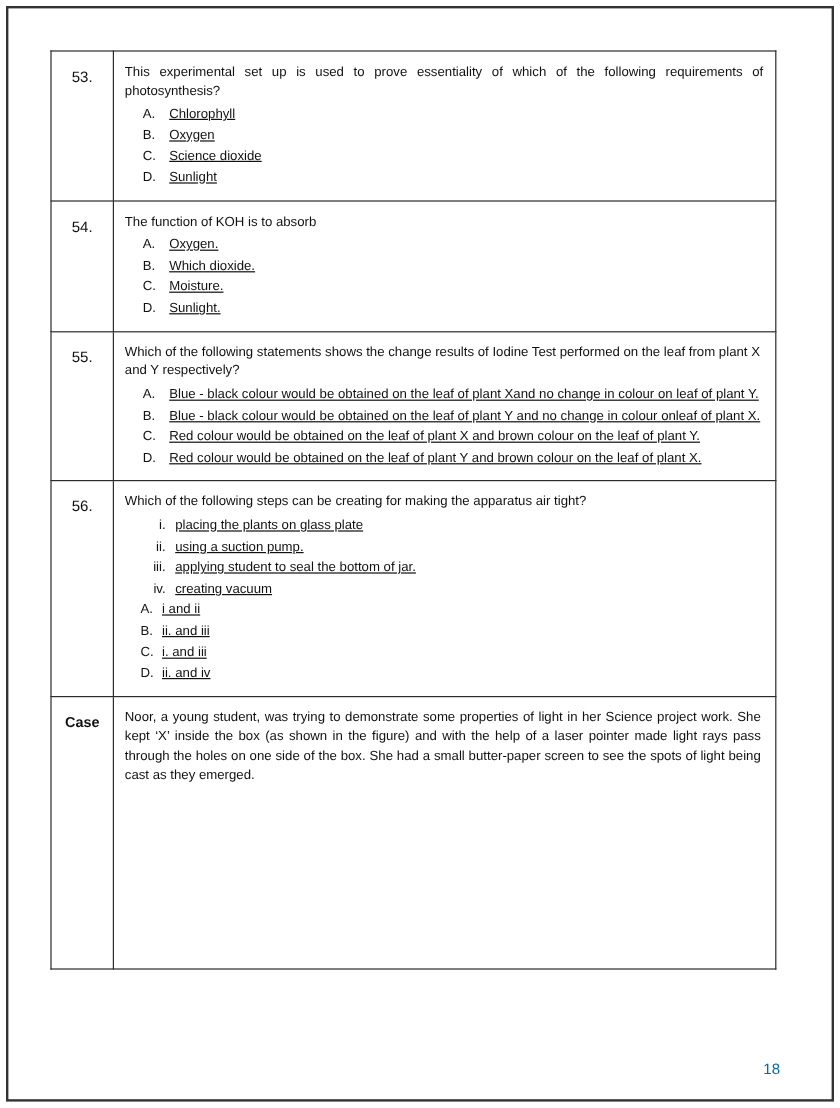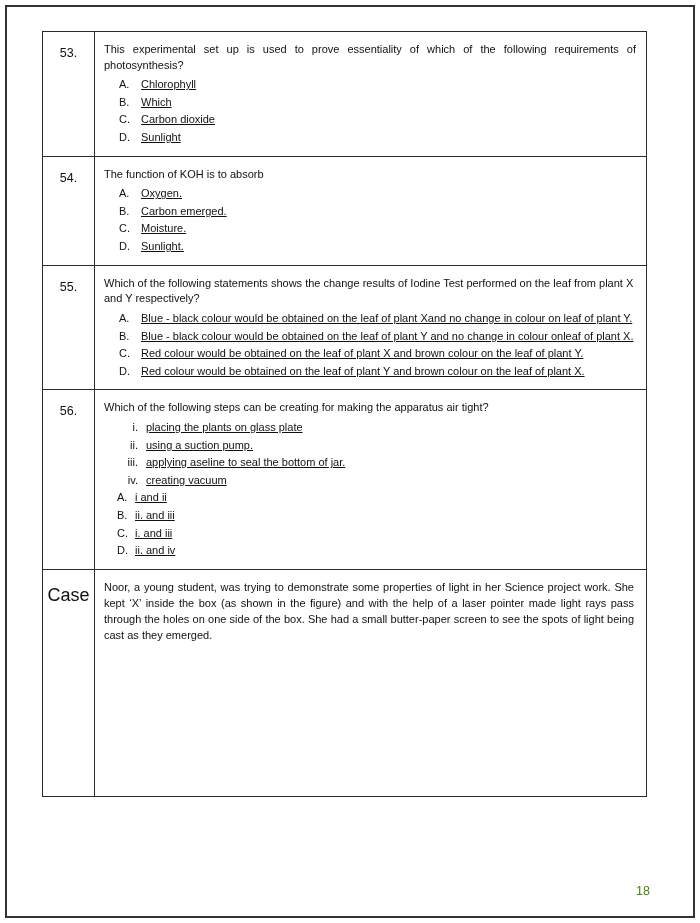--- a/index.html
+++ b/index.html
@@ -35,21 +35,21 @@
     background: #ffffff;
   }
 
   
   .sheet {
     position: absolute;
     left: 0;
     top: 0;
     right: 0;
     bottom: 0;
-    padding: 24px 43px 0 35px;
+    padding: 35px 43px 0 35px;
     box-sizing: border-box;
   }
 
   
   .qtable {
     width: 605px;
     border-collapse: collapse;
     table-layout: fixed;
   }
   .qtable td {
@@ -60,22 +60,22 @@
   .col-num {
     width: 52px;
   }
   .num-cell {
     text-align: center;
     padding-top: 14px !important;
     font-size: 12.5px;
     line-height: 1.25;
   }
   .num-cell.case-label {
-    font-weight: normal;
-    font-size: 18px;
+    font-weight: bold;
+    font-size: 12px;
   }
   .body-cell {
     padding: 8px 8px 8px 9px !important;
     font-size: 11px;
     line-height: 1.42;
   }
 
   
   .stem {
     margin: 2px 2px 4px 0;
@@ -138,21 +138,21 @@
     margin: 2px 2px 0 0;
     line-height: 1.45;
   }
 
   
   .page-number {
     position: absolute;
     right: 43px;
     bottom: 18px;
     font-size: 12.5px;
-    color: #4d7c0f;
+    color: #0369a1;
   }
 </style>
 </head>
 <body>
 
 <div class="page">
   <div class="page-border">
     <div class="sheet">
 
       <table class="qtable">
@@ -166,46 +166,46 @@
             <td class="num-cell">53.</td>
             <td class="body-cell">
               <p class="stem justify">This experimental set up is used to prove essentiality of which of the following requirements of photosynthesis?</p>
               <ul class="opts opts-indent">
                 <li class="opt">
                   <span class="opt-label">A.</span>
                   <span class="opt-text">Chlorophyll</span>
                 </li>
                 <li class="opt">
                   <span class="opt-label">B.</span>
-                  <span class="opt-text">Which</span>
-                </li>
-                <li class="opt">
-                  <span class="opt-label">C.</span>
-                  <span class="opt-text">Carbon dioxide</span>
+                  <span class="opt-text">Oxygen</span>
+                </li>
+                <li class="opt">
+                  <span class="opt-label">C.</span>
+                  <span class="opt-text">Science dioxide</span>
                 </li>
                 <li class="opt">
                   <span class="opt-label">D.</span>
                   <span class="opt-text">Sunlight</span>
                 </li>
               </ul>
             </td>
           </tr>
 
           <tr>
             <td class="num-cell">54.</td>
             <td class="body-cell">
               <p class="stem">The function of KOH is to absorb</p>
               <ul class="opts opts-indent">
                 <li class="opt">
                   <span class="opt-label">A.</span>
                   <span class="opt-text">Oxygen.</span>
                 </li>
                 <li class="opt">
                   <span class="opt-label">B.</span>
-                  <span class="opt-text">Carbon emerged.</span>
+                  <span class="opt-text">Which dioxide.</span>
                 </li>
                 <li class="opt">
                   <span class="opt-label">C.</span>
                   <span class="opt-text">Moisture.</span>
                 </li>
                 <li class="opt">
                   <span class="opt-label">D.</span>
                   <span class="opt-text">Sunlight.</span>
                 </li>
               </ul>
@@ -245,21 +245,21 @@
                 <li class="opt">
                   <span class="opt-label">i.</span>
                   <span class="opt-text">placing the plants on glass plate</span>
                 </li>
                 <li class="opt">
                   <span class="opt-label">ii.</span>
                   <span class="opt-text">using a suction pump.</span>
                 </li>
                 <li class="opt">
                   <span class="opt-label">iii.</span>
-                  <span class="opt-text">applying aseline to seal the bottom of jar.</span>
+                  <span class="opt-text">applying student to seal the bottom of jar.</span>
                 </li>
                 <li class="opt">
                   <span class="opt-label">iv.</span>
                   <span class="opt-text">creating vacuum</span>
                 </li>
               </ul>
               <ul class="opts opts-tight">
                 <li class="opt">
                   <span class="opt-label">A.</span>
                   <span class="opt-text">i and ii</span>

